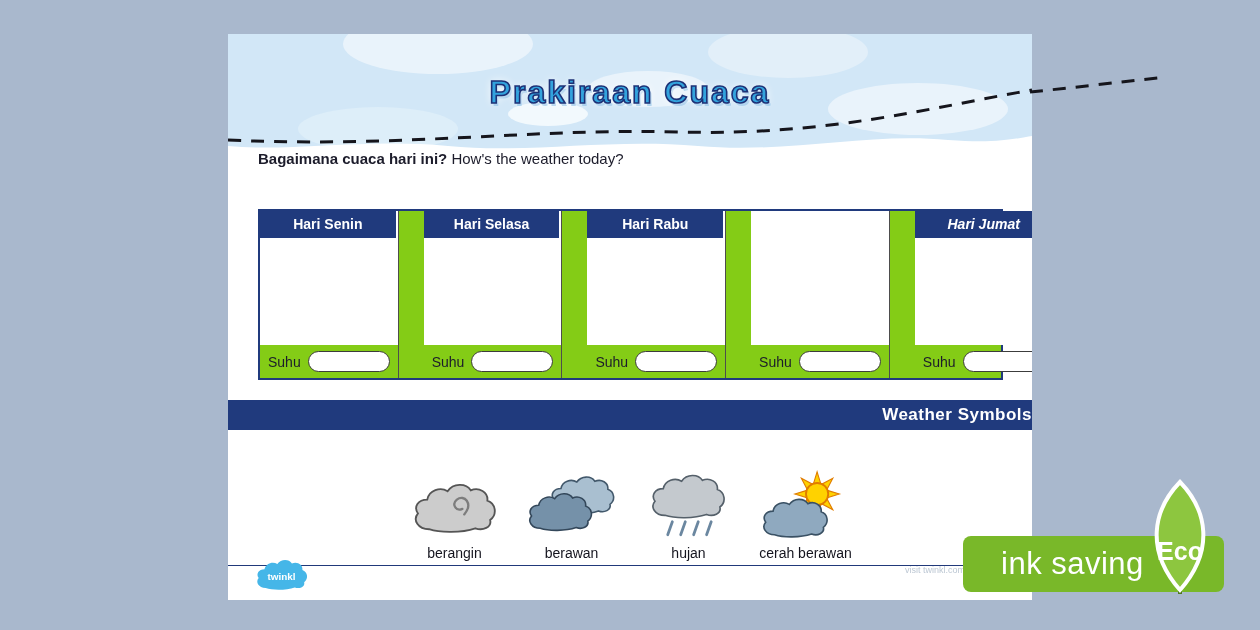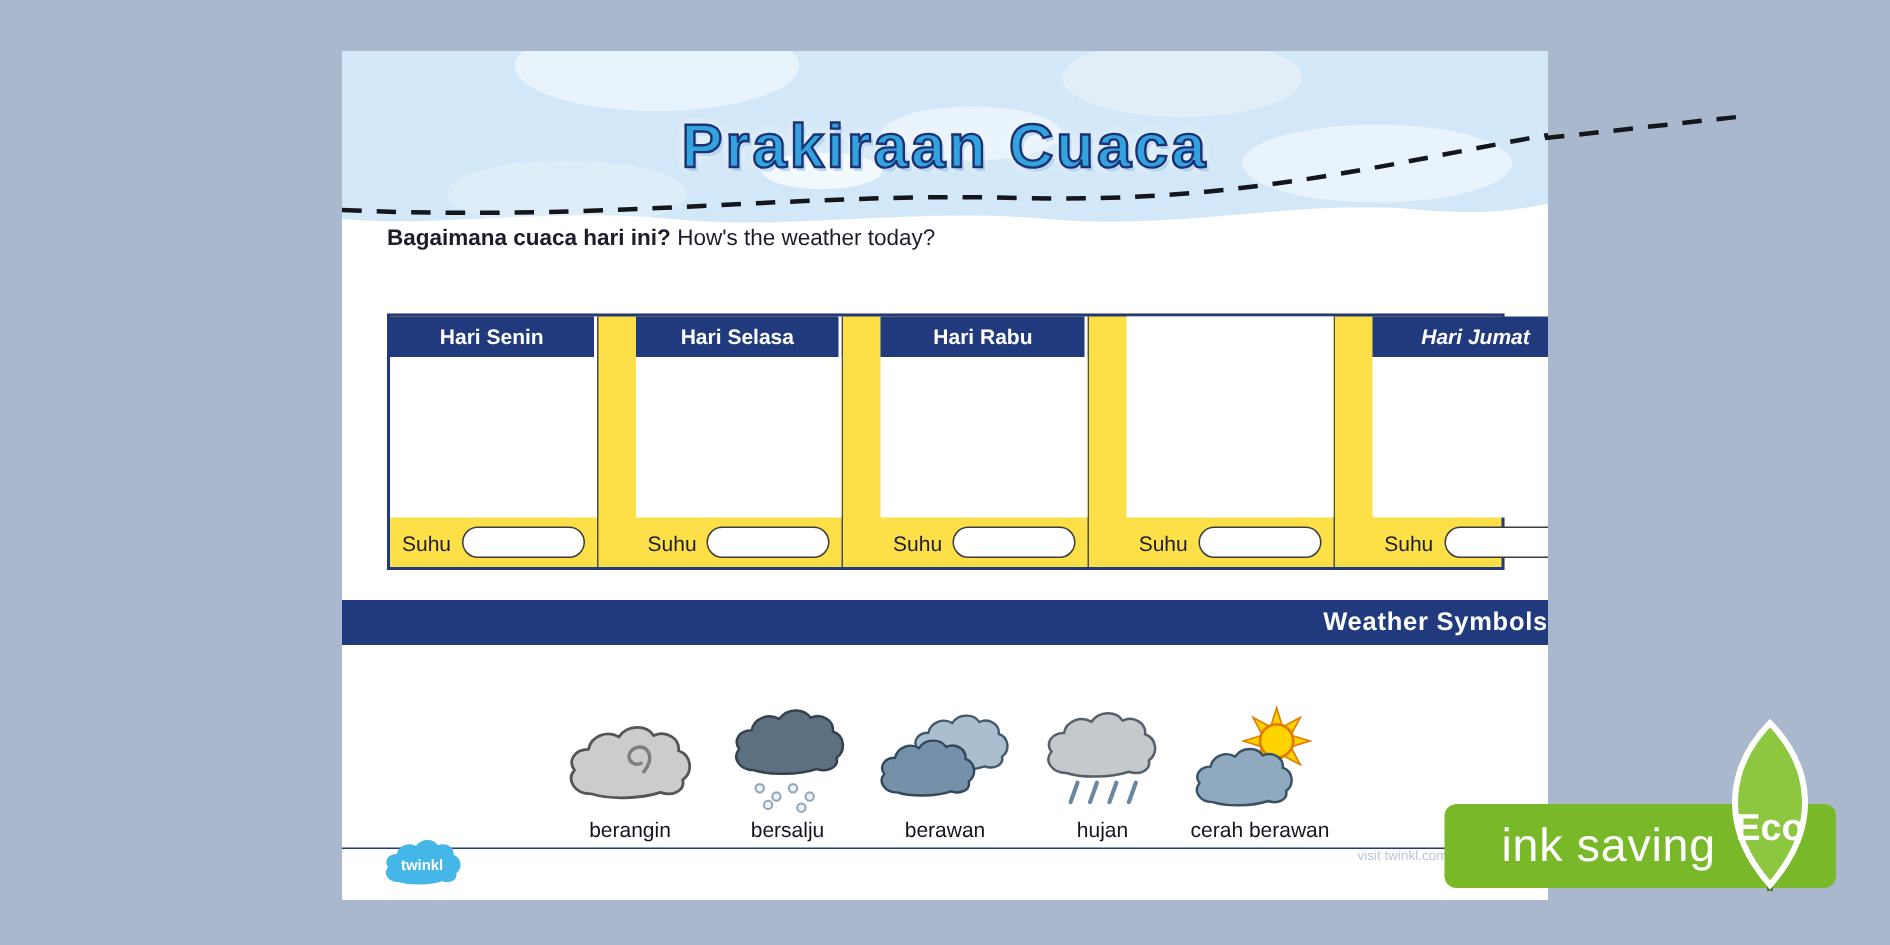--- a/index.html
+++ b/index.html
@@ -10,33 +10,33 @@
     position:relative;
   }
   .sheet {
     position:absolute; left:228px; top:34px; width:804px; height:566px;
     background:#ffffff; overflow:hidden;
   }
   
   .sky { position:absolute; left:0; top:0; width:804px; height:132px; }
   .page-title {
     position:absolute; left:0; top:40px; width:804px; text-align:center;
-    font-size:41px; font-weight:800; letter-spacing:2px;
+    font-size:32px; font-weight:800; letter-spacing:2px;
     color:#33a3dd;
     -webkit-text-stroke:1.6px #1d3176;
     text-shadow:0 0 8px #ffffff, 2px 3px 0 rgba(120,180,225,.55);
   }
   
   .q-line { position:absolute; left:30px; top:116px; font-size:15px; color:#1c1c2b; }
   .q-line b { font-weight:700; }
   .instruction { position:absolute; left:30px; top:147px; font-size:14.5px; color:#1c1c2b; }
   
   .days-table {
     position:absolute; left:30px; top:175px; width:745px; height:171px;
-    border:2px solid #203a7d; display:flex; background:#fde047;gap:25px;
+    border:2px solid #203a7d; display:flex; background:#84cc16;gap:25px;
   }
   .day-col { flex:1; display:flex; flex-direction:column; border-right:1px solid #4d4d4d; }
   .day-col:last-child { border-right:none; }
   .day-head {
     height:27px; background:#203a7d; color:#fff; font-weight:700; font-size:14px;
     text-align:center; line-height:27px; border-right:2px solid #ffffff;
   }
   .day-col:last-child .day-head { border-right:none;font-style:italic; }
   .day-box { flex:1; background:#fff; }
   .suhu-row { height:33px; display:flex; align-items:center; padding:0 8px; gap:7px; }
@@ -45,21 +45,21 @@
     width:82px; height:21px; border:1.4px solid #3c3c3c; border-radius:11px; background:#fff;
   }
   
   .symbols-banner {
     position:absolute; left:0; top:366px; width:804px; height:30px;
     background:#203a7d; color:#fff; font-weight:700; font-size:17px;
     text-align:right; line-height:30px; letter-spacing:.5px;
   }
   .symbols-row {
     position:absolute; left:0; top:396px; width:804px; height:136px;
-    display:flex; justify-content:center; align-items:flex-end; gap:4px;
+    display:flex; justify-content:center; align-items:flex-end; gap:16px;
     border-bottom:1.5px solid #21397a; padding:0 40px 4px 40px;
   }
   .symbol-cell { width:101px; display:flex; flex-direction:column; align-items:center; }
   .symbol-cell svg { width:92px; height:74px; }
   .symbol-label { font-size:14px; color:#14141e; margin-top:1px; white-space:nowrap; }
   
   .twinkl-logo { position:absolute; left:26px; top:521px; width:56px; height:38px; }
   .visit-text { position:absolute; left:677px; top:531px; font-size:9px; color:#bcc7d3; }
   
   .eco-badge {
@@ -147,36 +147,20 @@
     <div class="symbol-cell">
       <svg viewBox="0 0 96 80">
         <g transform="translate(0,14)">
           <path d="M20,50 C8,50 2,40 8,33 C3,26 8,18 18,18 C20,8 32,4 40,9 C46,0 60,0 65,8 C74,4 84,10 83,19 C92,22 94,34 86,40 C88,48 78,52 70,49 C55,54 32,54 20,50 Z" fill="#cccccc" stroke="#555555" stroke-width="2"></path>
           <path d="M58,34 c10,-12 0,-22 -8,-16 c-6,5 -1,13 6,10" fill="none" stroke="#7d7d7d" stroke-width="2.5" stroke-linecap="round"></path>
         </g>
       </svg>
       <div class="symbol-label">berangin</div>
     </div>
 
-    <div class="symbol-cell">
-      <svg viewBox="0 0 96 80">
-        <g transform="translate(6,2) scale(0.9)">
-          <path d="M20,50 C8,50 2,40 8,33 C3,26 8,18 18,18 C20,8 32,4 40,9 C46,0 60,0 65,8 C74,4 84,10 83,19 C92,22 94,34 86,40 C88,48 78,52 70,49 C55,54 32,54 20,50 Z" fill="#5d7080" stroke="#35424e" stroke-width="2"></path>
-        </g>
-        <g fill="#eef4f9" stroke="#93a7b7" stroke-width="1.5">
-          <circle cx="28" cy="60" r="3"></circle>
-            <circle cx="40" cy="66" r="3"></circle>
-            <circle cx="52" cy="60" r="3"></circle>
-          <circle cx="64" cy="66" r="3"></circle>
-            <circle cx="34" cy="72" r="3"></circle>
-            <circle cx="58" cy="74" r="3"></circle>
-        </g>
-      </svg>
-      <div class="symbol-label">bersalju</div>
-    </div>
 
 
 
     <div class="symbol-cell">
       <svg viewBox="0 0 96 80">
         <g transform="translate(22,6) scale(0.78)">
           <path d="M20,50 C8,50 2,40 8,33 C3,26 8,18 18,18 C20,8 32,4 40,9 C46,0 60,0 65,8 C74,4 84,10 83,19 C92,22 94,34 86,40 C88,48 78,52 70,49 C55,54 32,54 20,50 Z" fill="#a9bfd0" stroke="#42586b" stroke-width="2.2"></path>
         </g>
         <g transform="translate(-2,24) scale(0.78)">
           <path d="M20,50 C8,50 2,40 8,33 C3,26 8,18 18,18 C20,8 32,4 40,9 C46,0 60,0 65,8 C74,4 84,10 83,19 C92,22 94,34 86,40 C88,48 78,52 70,49 C55,54 32,54 20,50 Z" fill="#7591a9" stroke="#33475a" stroke-width="2.2"></path>

